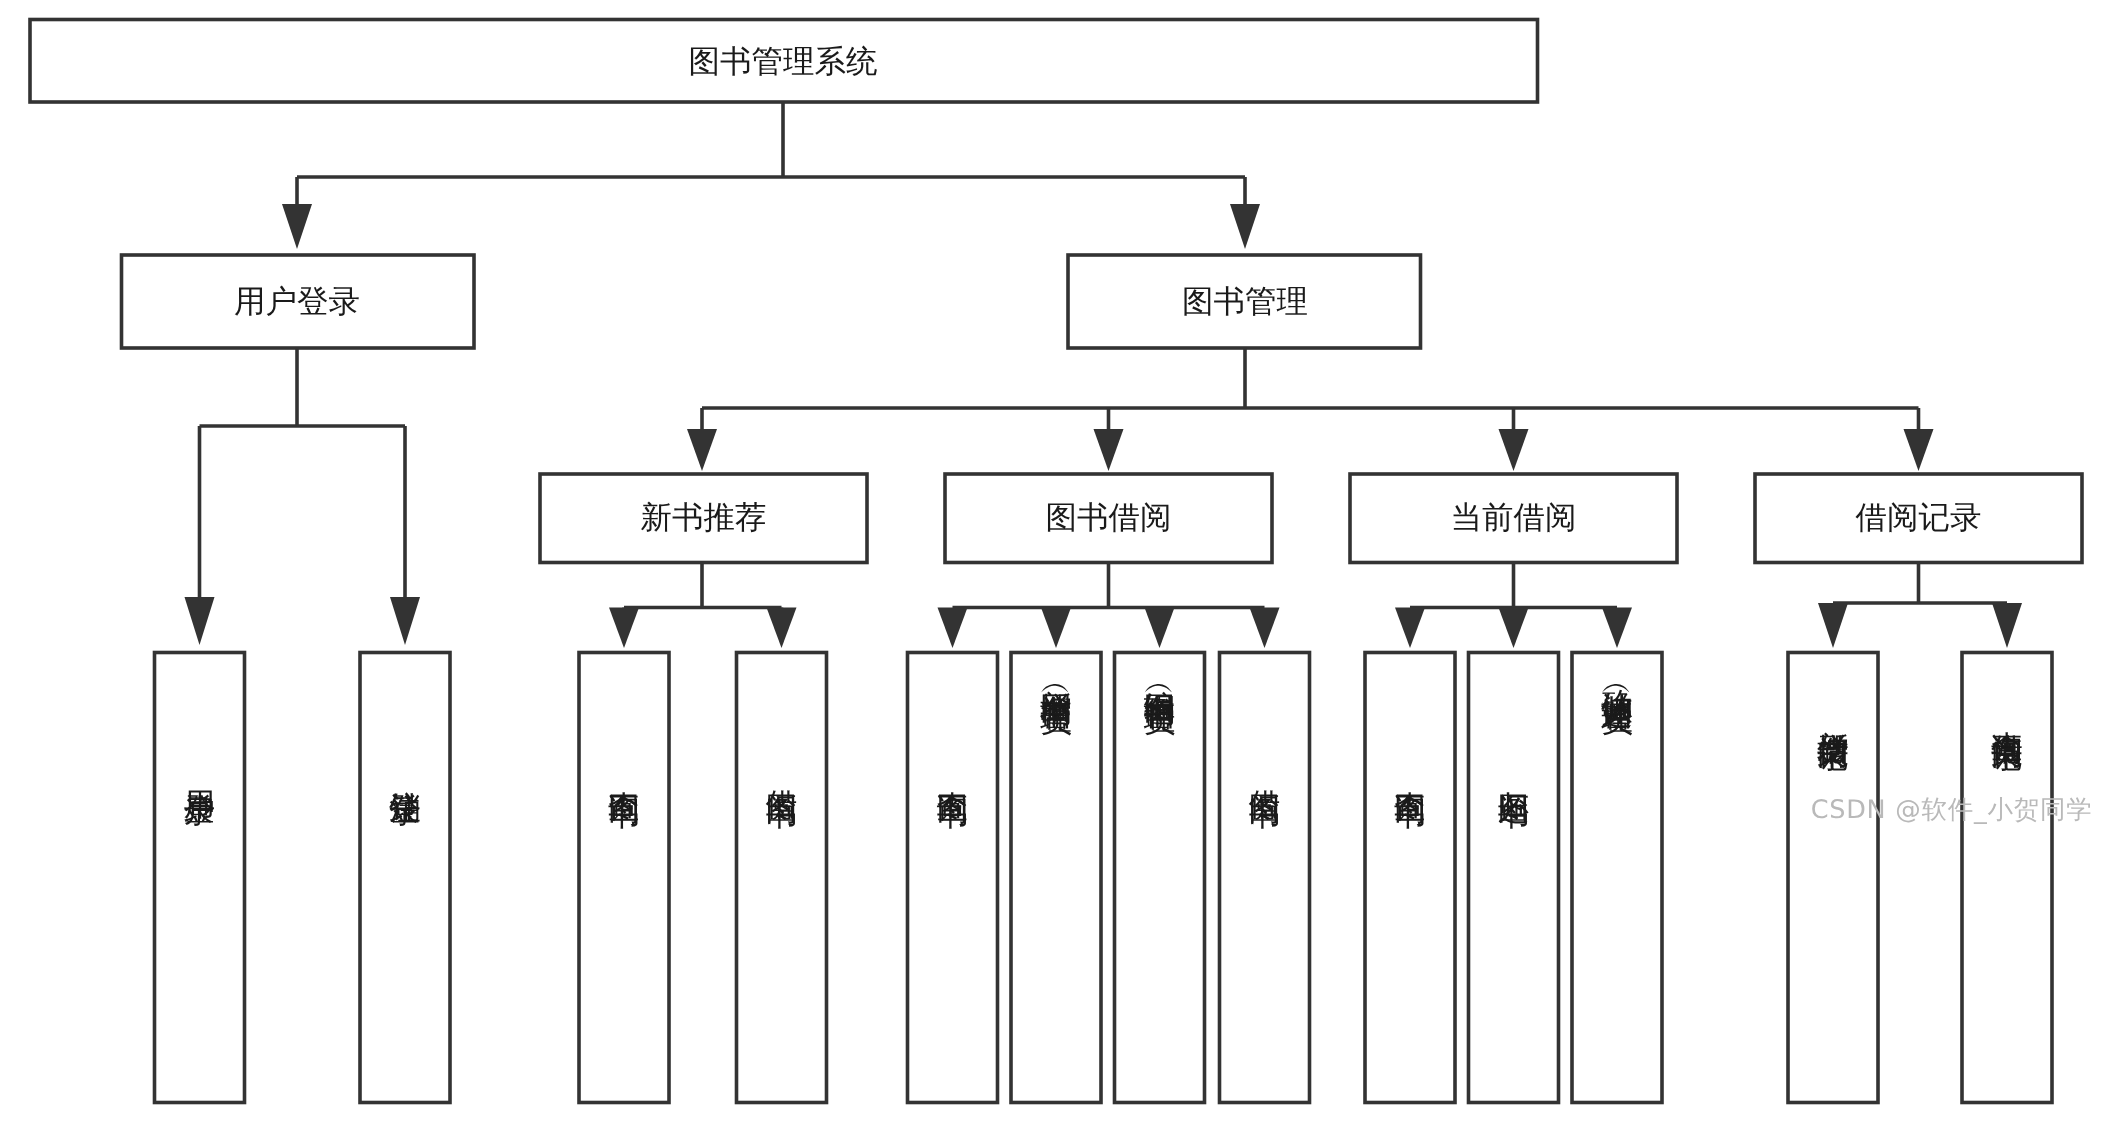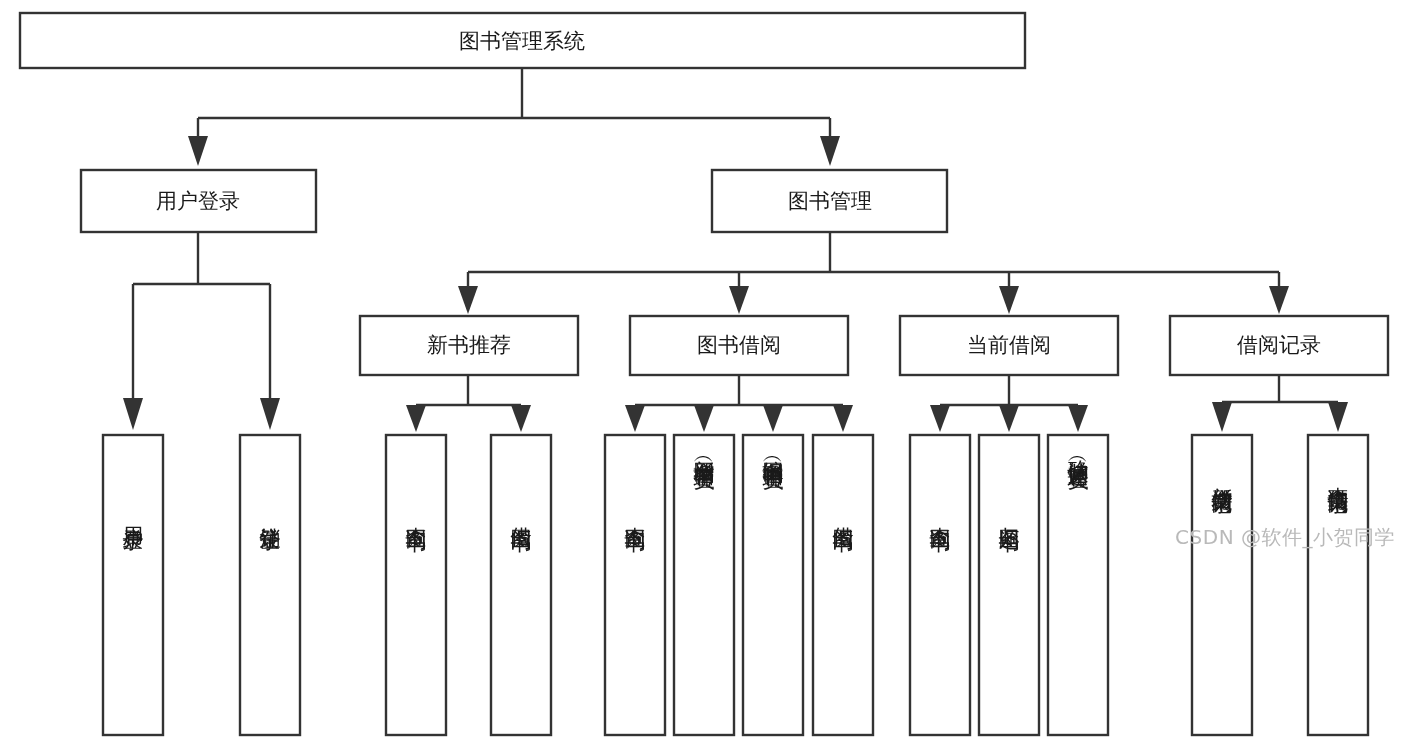--- a/index.html
+++ b/index.html
@@ -63,21 +63,21 @@
     color: #1a1a1a;
     letter-spacing: 1.5px;
     white-space: nowrap;
     text-align: center;
   }
   .watermark {
     position: absolute;
     right: 10px;
     bottom: 6px;
     font-family: "DejaVu Sans", "Liberation Sans", sans-serif;
-    font-size: 20px;
+    font-size: 17px;
     color: #b9b9b9;
     letter-spacing: 0.5px;
     white-space: nowrap;
     margin-left: 17px;
   }
 </style>
 </head>
 <body>
 
 <div id="diagram-root">

